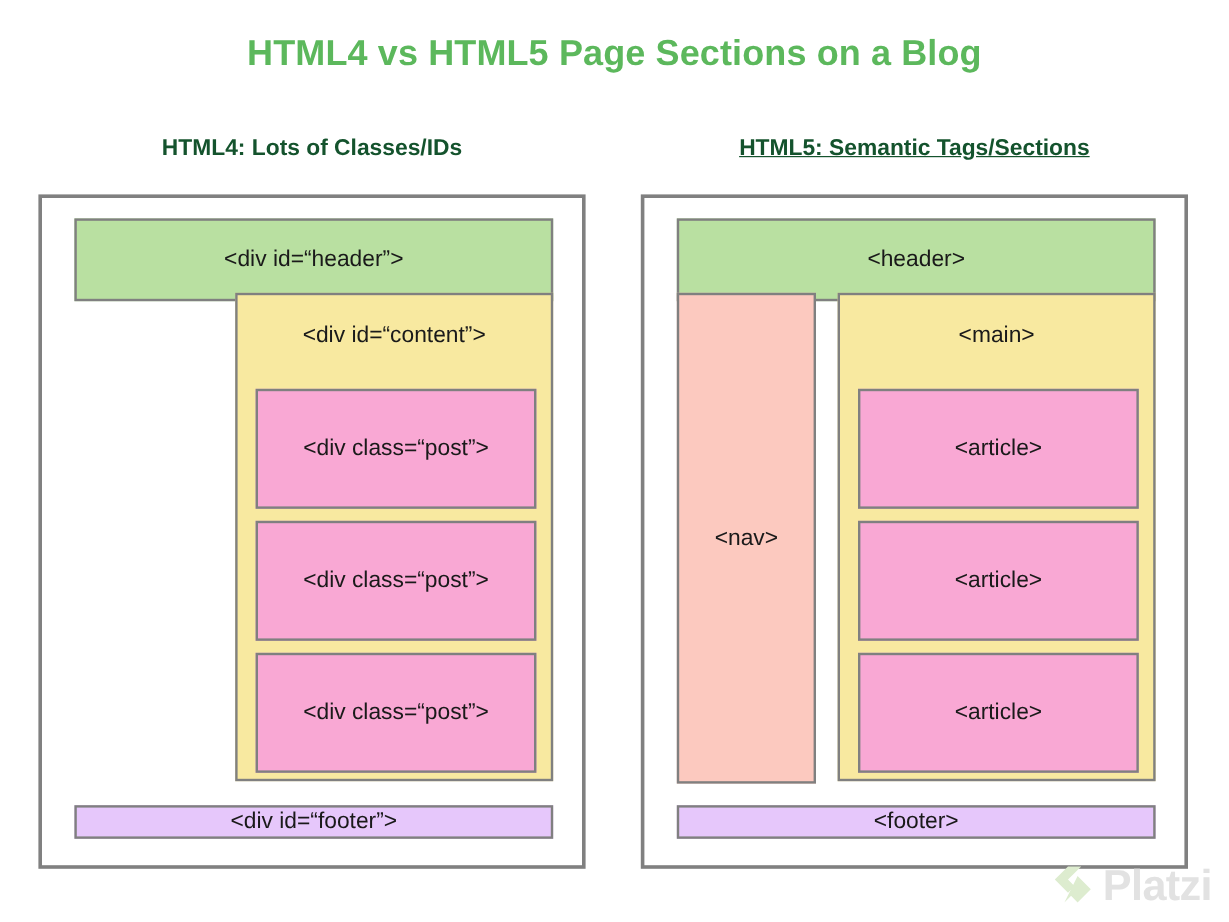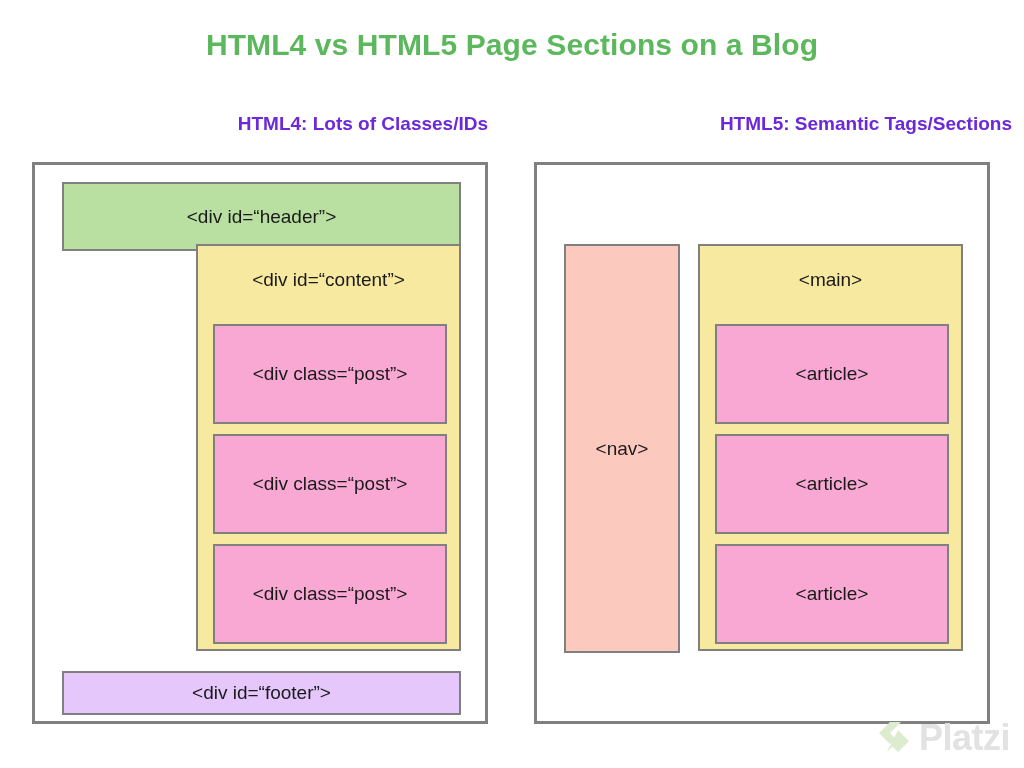--- a/index.html
+++ b/index.html
@@ -27,25 +27,25 @@
     color: #5cb85c;
     letter-spacing: 0.1px;
   }
 
   
   .col-heading {
     position: absolute;
     top: 113px;
     font-size: 19px;
     font-weight: bold;
-    color: #6d28d9;
-    text-align: right;
+    color: #14532d;
+    text-align: center;
   }
   #heading-html4 { left: 32px;  width: 456px; }
-  #heading-html5 { left: 556px; width: 456px; }
+  #heading-html5 { left: 534px; width: 456px; text-decoration: underline; }
 
   
   .panel {
     position: absolute;
     top: 162px;
     width: 456px;
     height: 562px;
     border: 3px solid #808080;
     box-sizing: border-box;
     background: #ffffff;
@@ -80,21 +80,21 @@
   }
   .pos-aside {
     left: 27px; top: 79px; width: 116px; height: 409px;
   }
   .pos-content {
     left: 161px; top: 79px; width: 265px; height: 407px;
     align-items: flex-start;
     padding-top: 22px;
   }
   .pos-footer {
-    left: 27px; top: 506px; width: 399px; height: 44px;
+    left: 27px; top: 506px; width: 399px; height: 28px;
   }
 
   .post-1 { left: 178px; top: 159px; width: 234px; height: 100px; }
   .post-2 { left: 178px; top: 269px; width: 234px; height: 100px; }
   .post-3 { left: 178px; top: 379px; width: 234px; height: 100px; }
 
   .aside-label-wrap {
     width: 96px;
     word-break: break-all;
   }
@@ -142,33 +142,35 @@
 
   <div class="block block-post post-2">&lt;div class=“post”&gt;</div>
 
   <div class="block block-post post-3">&lt;div class=“post”&gt;</div>
 
   <div class="block block-footer pos-footer">&lt;div id=“footer”&gt;</div>
 </div>
 
 <div class="panel" id="panel-html5">
 
+  <div class="block block-header pos-header">&lt;header&gt;</div>
 
   <div class="block block-aside pos-aside">
     <span class="aside-label-wrap">&lt;nav&gt;</span>
   </div>
 
   <div class="block block-content pos-content">&lt;main&gt;</div>
 
   <div class="block block-post post-1">&lt;article&gt;</div>
 
   <div class="block block-post post-2">&lt;article&gt;</div>
 
   <div class="block block-post post-3">&lt;article&gt;</div>
 
+  <div class="block block-footer pos-footer">&lt;footer&gt;</div>
 </div>
 
 <div class="watermark">
   <span class="watermark-mark">
     <svg width="34" height="34" viewBox="0 0 34 34" aria-hidden="true">
       <path d="M13 2 L2 13 L13 24 L18.5 18.5 L13 13 L24 2 Z" fill="#ddeccf"></path>
       <path d="M21 10 L32 21 L21 32 L15.5 26.5 L21 21 L10 32 Z" fill="#ddeccf"></path>
     </svg>
   </span>
   <span class="watermark-text">Platzi</span>

